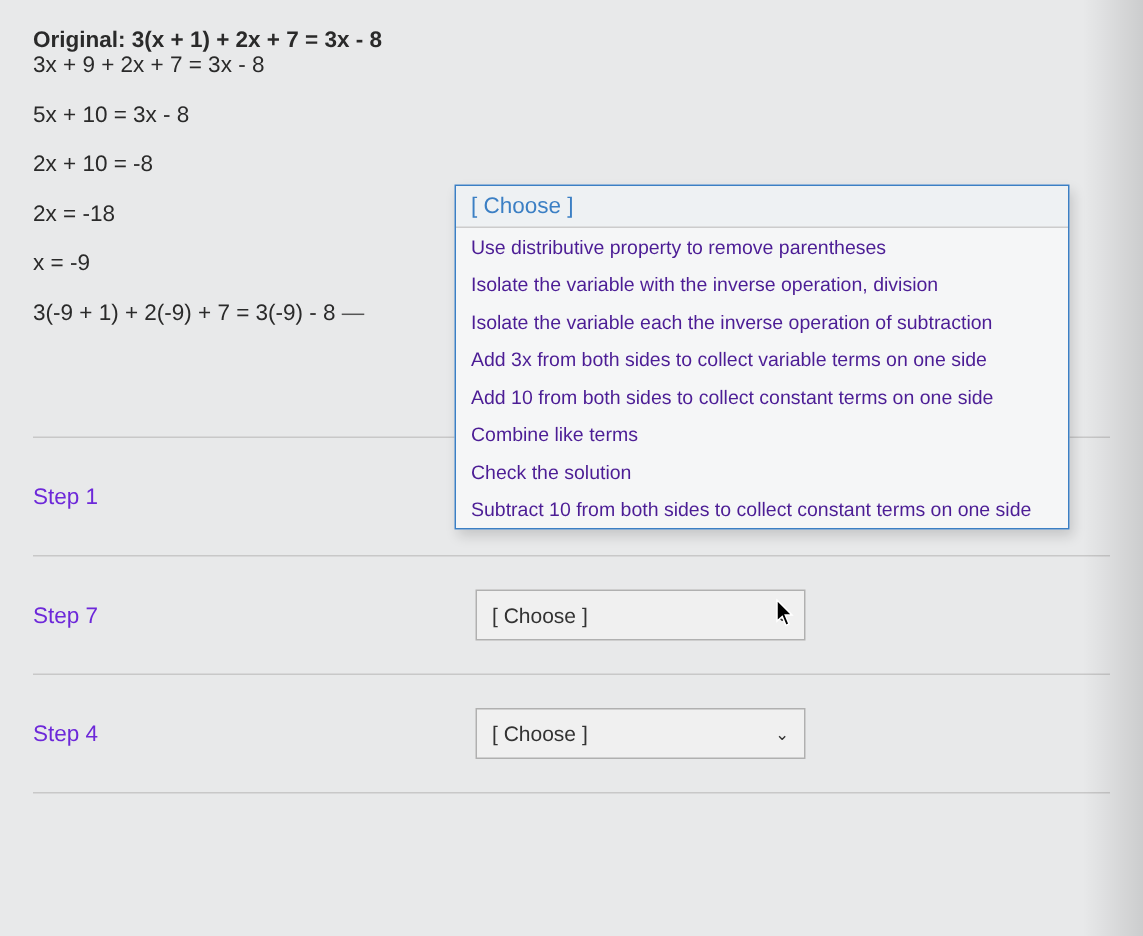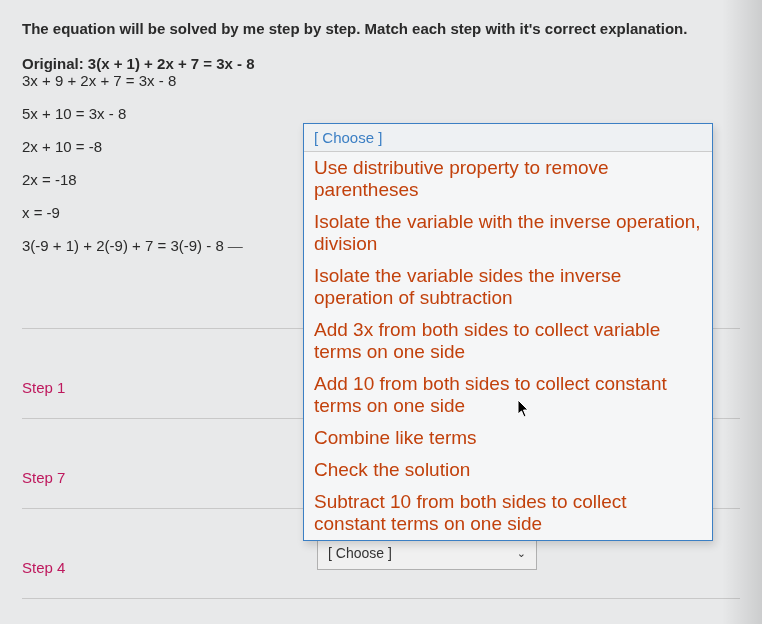--- a/index.html
+++ b/index.html
@@ -59,40 +59,39 @@
     }
     .dropdown-header {
       padding: 5px 10px;
       border-bottom: 1px solid #ccc;
       color: #3b7fc4;
       font-weight: 500;
       background: #eef1f3;
     }
     .dropdown-item {
       padding: 5px 10px;
-      color: #c2410c;
+      color: #4c1d95;
       cursor: default;
-      font-size: 19px;
+      font-size: 13px;
     }
     .step-section {
       border-top: 1px solid #c8c8c8;
       border-bottom: 1px solid #c8c8c8;
       padding: 22px 0;
       display: flex;
       align-items: center;
       margin-top: 0;
     }
     .step-section + .step-section {
       border-top: none;
     }
     .step-label {
       width: 295px;
-      color: #be185d;
+      color: #6d28d9;
       font-weight: 500;
-      margin-top: 28px;
     }
     .step-select {
       width: 220px;
       height: 34px;
       background: #f0f0f0;
       border: 1px solid #b0b0b0;
       padding: 0 10px;
       display: flex;
       align-items: center;
       justify-content: space-between;
@@ -126,21 +125,20 @@
       width: 40px;
       height: 100%;
       background: linear-gradient(to left, rgba(0,0,0,0.12), rgba(0,0,0,0));
       pointer-events: none;
     }
   </style>
 </head>
 <body>
 
 <div class="page">
-  <div class="instructions">The equation will be solved by me step by step.  Match each step with it's correct explanation.</div>
   <div class="original">Original: 3(x + 1) + 2x + 7 = 3x - 8</div>
 
   <div class="equation-block">
     <div class="eq-line">3x + 9 + 2x + 7 = 3x - 8</div>
     <div class="eq-line">5x + 10 = 3x - 8</div>
     <div class="eq-line">2x + 10 = -8</div>
     <div class="eq-line">2x = -18</div>
     <div class="eq-line">x = -9</div>
     <div class="eq-line check-line">
       <span>3(-9 + 1) + 2(-9) + 7 = 3(-9) - 8</span>
@@ -169,21 +167,21 @@
         <span class="chev">⌄</span>
       </div>
     </div>
   </div>
 </div>
 
 <div class="dropdown-open">
   <div class="dropdown-header">[ Choose ]</div>
   <div class="dropdown-item">Use distributive property to remove parentheses</div>
   <div class="dropdown-item">Isolate the variable with the inverse operation, division</div>
-  <div class="dropdown-item">Isolate the variable sides the inverse operation of subtraction</div>
+  <div class="dropdown-item">Isolate the variable each the inverse operation of subtraction</div>
   <div class="dropdown-item">Add 3x from both sides to collect variable terms on one side</div>
   <div class="dropdown-item">Add 10 from both sides to collect constant terms on one side</div>
   <div class="dropdown-item">Combine like terms</div>
   <div class="dropdown-item">Check the solution</div>
   <div class="dropdown-item">Subtract 10 from both sides to collect constant terms on one side</div>
 </div>
 
 <div class="cursor">
   <svg width="14" height="20" viewBox="0 0 14 20">
     <path d="M1 1 L1 15 L4.5 12 L7 18 L9 17 L6.5 11 L11 11 Z" fill="#000" stroke="#fff" stroke-width="1"></path>

